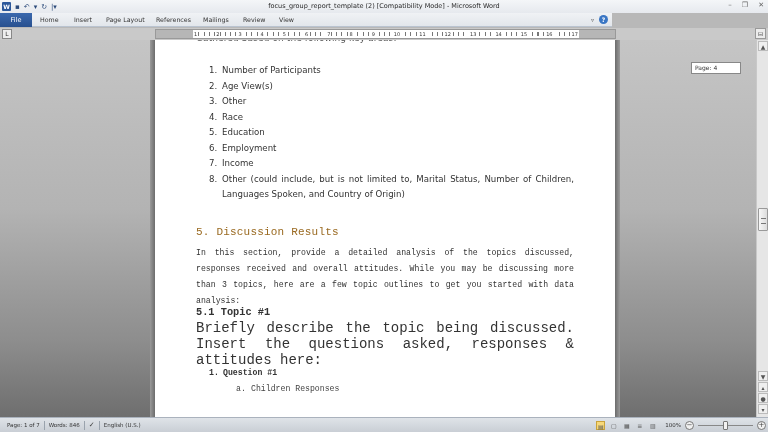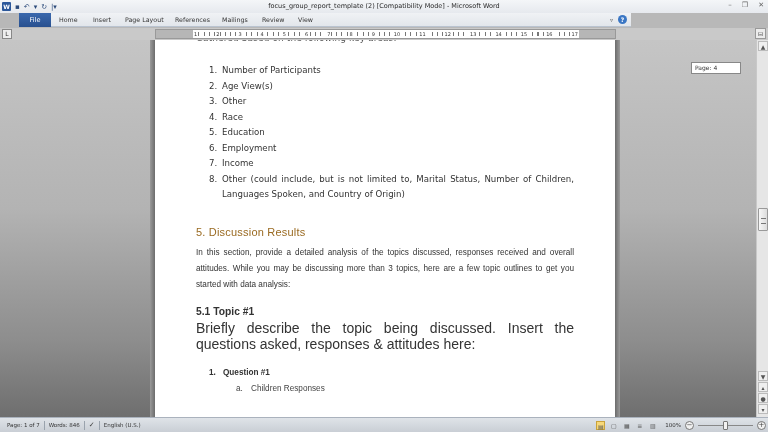--- a/index.html
+++ b/index.html
@@ -16,21 +16,20 @@
   .qat .w-logo { width: 9px; height: 9px; background: #2b579a; color: #fff; font-size: 6px; font-weight: bold; text-align: center; line-height: 9px; border-radius: 1px; }
   .qat .qicon { font-size: 7px; color: #2b4a7a; line-height: 10px; }
   .title-text { position: absolute; left: 0; right: 0; top: 2px; text-align: center; font-size: 6.5px; color: #2a2a2a; }
   .win-ctrls { position: absolute; right: 4px; top: 1px; display: flex; gap: 10px; font-size: 7px; color: #666; }
 
   
   .ribbon {
     position: absolute; left: 0; top: 13px; width: 612px; height: 14px;
     background: linear-gradient(#f0f2f5, #e2e6eb);
     border-bottom: 1px solid #b9c3d0;
-    margin-left: 19px;
   }
   .file-tab {
     position: absolute; left: 0; top: 0; width: 32px; height: 14px;
     background: linear-gradient(#3a68ad, #28508f); color: #fff;
     font-size: 6.5px; text-align: center; line-height: 14px;
   }
   .tabs { position: absolute; left: 40px; top: 0; display: flex; height: 14px; }
   .tabs .tab { font-size: 6.3px; color: #333; line-height: 14px; margin-right: 0; }
   .ribbon-right { position: absolute; right: 4px; top: 2px; display: flex; gap: 5px; align-items: center; }
   .ribbon-right .expand { font-size: 6px; color: #555; }
@@ -61,21 +60,21 @@
   .workspace {
     position: absolute; left: 0; top: 40px; width: 756px; height: 377px;
     background: linear-gradient(#c5c5c5 0%, #b3b3b3 45%, #8d8d8d 80%, #6e6e6e 100%);
   }
   .page-shadow-l { position: absolute; left: 150px; top: 40px; width: 5px; height: 377px; background: linear-gradient(90deg, #9a9a9a, #6c6c6c); }
   .page-shadow-r { position: absolute; left: 615px; top: 40px; width: 5px; height: 377px; background: linear-gradient(90deg, #6c6c6c, #9a9a9a); }
   .page {
     position: absolute; left: 155px; top: 40px; width: 460px; height: 377px;
     background: #fff; overflow: hidden;
   }
-  .doc { position: absolute; left: 41px; width: 378px; font-family: Liberation Sans, sans-serif; color: #333; }
+  .doc { position: absolute; left: 41px; width: 378px; font-family: Liberation Mono, monospace; color: #333; }
   .cut-line { position: absolute; left: 41px; top: -7px; font-size: 9px; color: #555; letter-spacing: 0.1px; }
 
   ol.demo { position: absolute; left: 13px; top: 23px; list-style: none; width: 365px; }
   ol.demo li { font-size: 8.6px; line-height: 15.5px; color: #333; display: flex; }
   ol.demo li .n { width: 13px; flex: none; }
   ol.demo li .t { text-align: justify; flex: 1; }
 
   .h1 { position: absolute; top: 186px; font-size: 11px; color: #9a6a21; letter-spacing: 0.2px; }
   .para1 { position: absolute; top: 205px; font-size: 8.2px; line-height: 16px; text-align: justify; color: #333; }
   .h2 { position: absolute; top: 266px; font-size: 10.3px; font-weight: bold; color: #333; }

